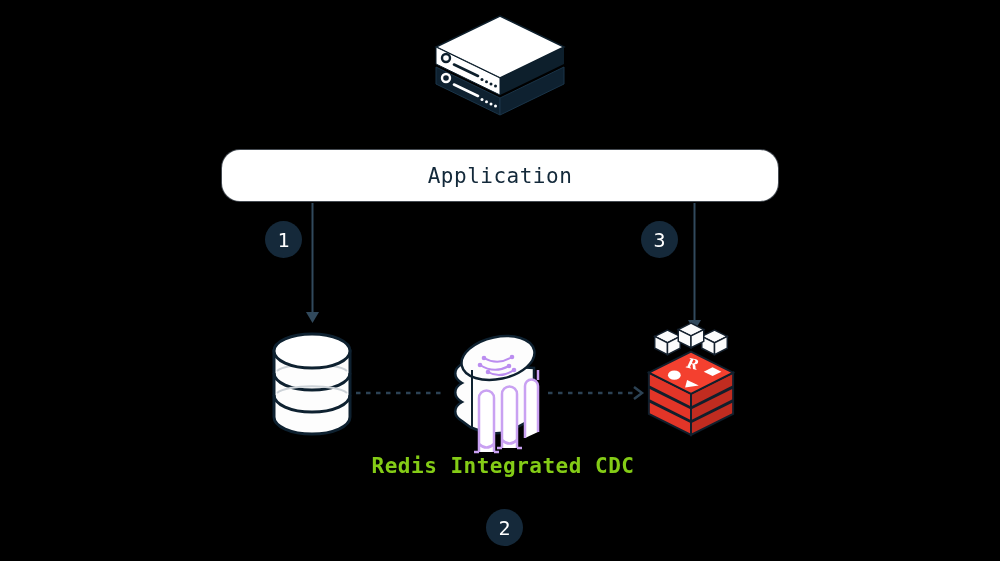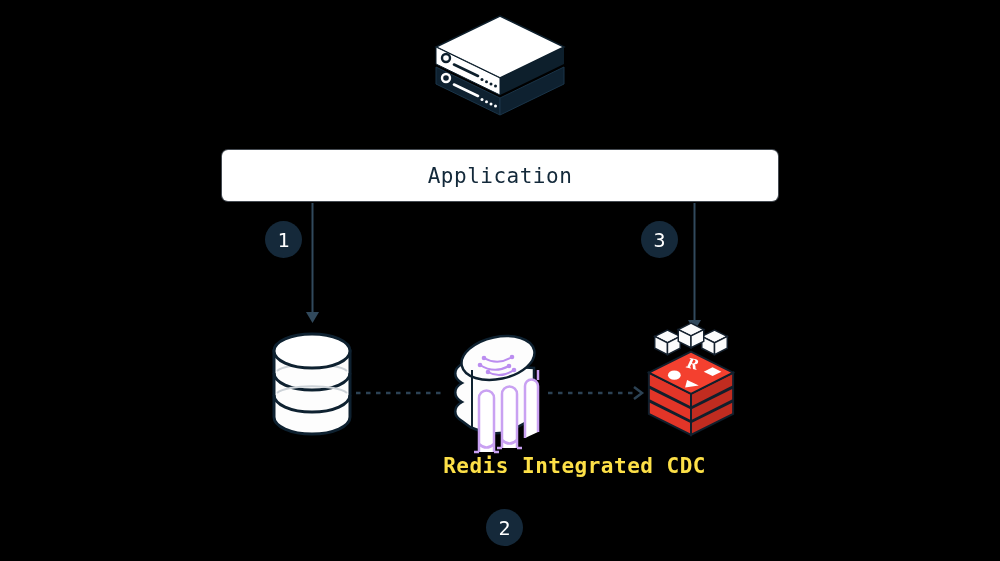--- a/index.html
+++ b/index.html
@@ -4,39 +4,39 @@
 <style>
   html,body{margin:0;padding:0;background:#000;}
   #stage{
     position:relative;width:1000px;height:561px;overflow:hidden;
     background:#000000;
     font-family:"DejaVu Sans Mono","Liberation Mono",monospace;
   }
   .abs{position:absolute;}
   #app-box{
     left:222px;top:150px;width:556px;height:51px;
-    background:#ffffff;border-radius:6px;
+    background:#ffffff;border-radius:18px;
     box-shadow:0 0 0 1px rgba(150,165,180,.45);
     display:flex;align-items:center;justify-content:center;
   }
   #app-box .app-label{
     color:#13293a;font-size:21px;letter-spacing:.5px;font-weight:500;
   }
   .badge{
     width:37px;height:37px;border-radius:50%;
     background:#15293a;color:#ffffff;
     display:flex;align-items:center;justify-content:center;
     font-size:20px;
   }
   #badge-1{left:265px;top:221px;}
   #badge-3{left:641px;top:221px;}
   #badge-2{left:486px;top:509px;}
   #caption{
-    left:300px;top:454px;width:406px;text-align:right;
-    color:#fde047;font-size:21px;font-weight:bold;letter-spacing:.5px;
+    left:300px;top:454px;width:406px;text-align:center;
+    color:#84cc16;font-size:21px;font-weight:bold;letter-spacing:.5px;
   }
   svg{display:block;}
 </style>
 </head>
 <body>
 
 <div id="stage">
 
   <svg class="abs" style="left:0;top:0" width="1000" height="561" viewBox="0 0 1000 561">
 

